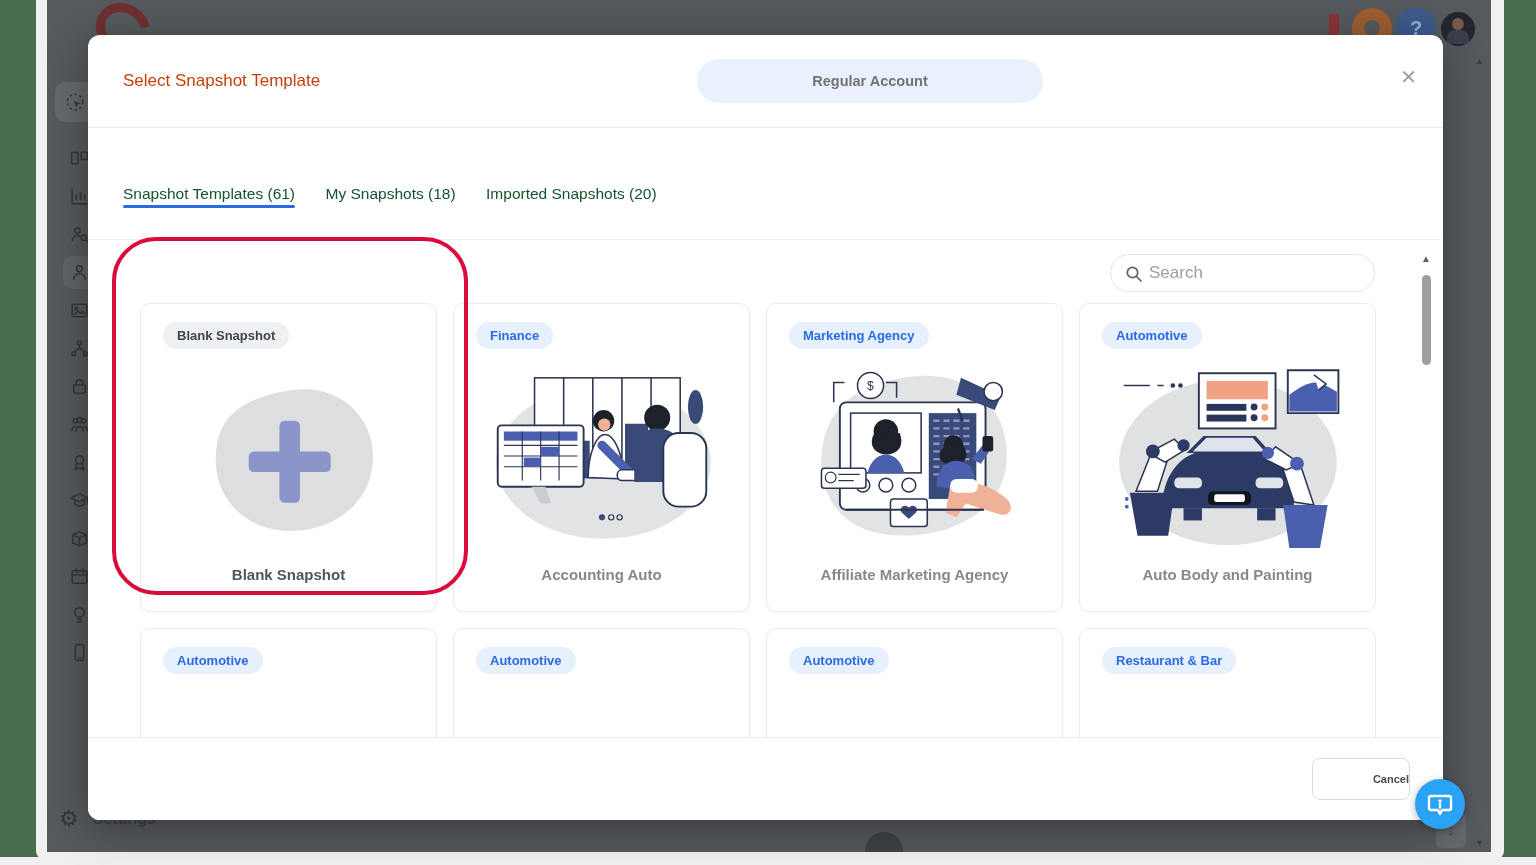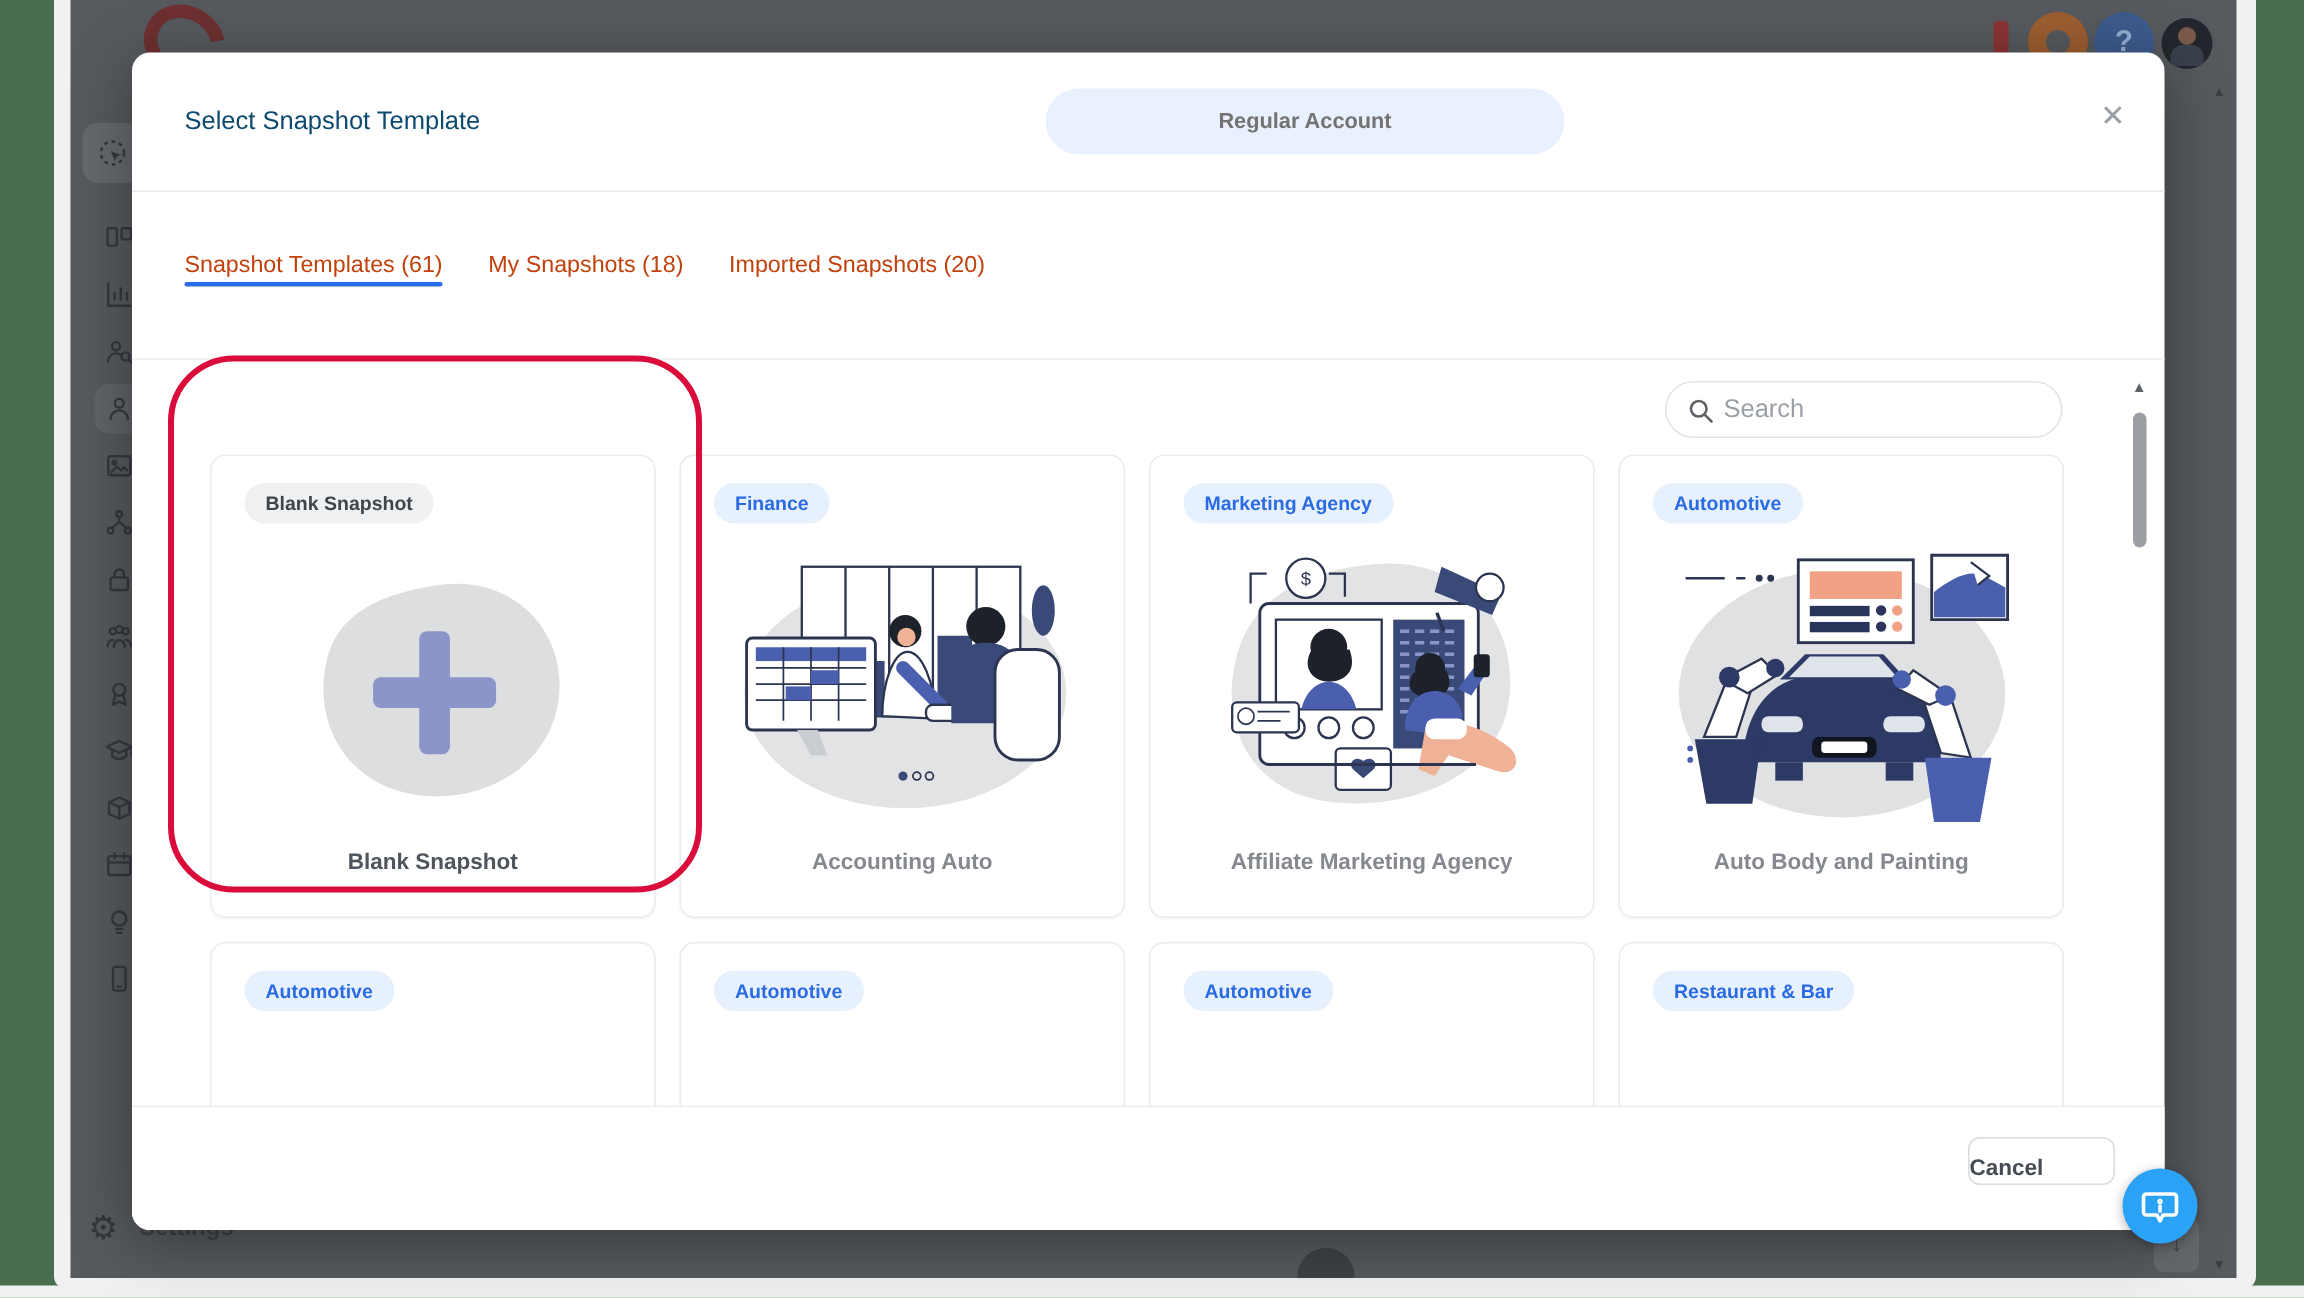--- a/index.html
+++ b/index.html
@@ -32,29 +32,29 @@
   .sb-ic.active { outline:6px solid #606468; background:#606468; border-radius:4px; }
   .settings-row { position:absolute; left:12px; top:806px; display:flex; align-items:center; gap:14px; color:#33373b; }
   .settings-row .gear { font-size:22px; }
   .settings-row .lbl { font-size:16px; font-weight:bold; color:#3c4044; }
   .dark-dot { position:absolute; left:818px; top:832px; width:38px; height:38px; border-radius:50%; background:#3e4246; }
   .dim-fab { position:absolute; left:1389px; top:812px; width:30px; height:36px; background:#64686c; border-radius:6px; color:#41454a; font-size:15px; text-align:center; line-height:36px; font-weight:bold; }
 
   
   .modal { position:absolute; left:88px; top:35px; width:1355px; height:785px; background:#fff; border-radius:12px; box-shadow:0 8px 40px rgba(0,0,0,.35); z-index:10; }
   .m-header { position:relative; height:93px; border-bottom:1px solid #e8eaed; }
-  .m-title { position:absolute; left:35px; top:36px; font-size:17px; color:#0c4a6e; }
+  .m-title { position:absolute; left:35px; top:36px; font-size:17px; color:#c2410c; }
   .toggle { position:absolute; left:609px; top:24px; width:346px; height:44px; background:#e9f1fe; border-radius:22px; display:flex; }
   .tg-opt { height:44px; display:flex; align-items:center; justify-content:center; font-size:14.5px; font-weight:bold; cursor:pointer; }
   .tg-active { width:170px; background:#1e63e8; color:#fff; border-radius:22px; }
   .tg-idle { flex:1; color:#737373; }
   .m-close { position:absolute; right:26px; top:30px; font-size:20px; color:#9aa0a6; cursor:pointer; }
 
   .m-tabs { position:relative; height:112px; padding:40px 0 0 35px; border-bottom:1px solid #f0f0f0; }
-  .tab { display:inline-block; margin-right:26px; padding-bottom:4px; font-size:15.5px; color:#c2410c; position:relative; cursor:pointer; }
+  .tab { display:inline-block; margin-right:26px; padding-bottom:4px; font-size:15.5px; color:#14532d; position:relative; cursor:pointer;margin-top:17px; }
   .tab.active:after { content:""; position:absolute; left:0; right:0; bottom:-1px; height:3px; background:#2a6be4; border-radius:2px; }
 
   .m-body { position:absolute; left:0; top:170px; width:1355px; height:567px; overflow:hidden; }
   .search-box { position:absolute; left:1022px; top:49px; width:265px; height:38px; border:1px solid #e2e4e8; border-radius:20px; background:#fff; }
   .search-box svg { position:absolute; left:14px; top:10px; }
   .search-box input { position:absolute; left:38px; top:1px; width:215px; height:34px; border:0; outline:none; font-size:17px; color:#444; font-family:"Liberation Sans",sans-serif; }
   .search-box input::placeholder { color:#9aa0a6; }
 
   .row { position:absolute; left:52px; display:flex; gap:16px; }
   .row1 { top:98px; }
@@ -65,21 +65,21 @@
   .c-title { position:absolute; left:0; right:0; top:262px; text-align:center; font-size:15px; font-weight:bold; color:#85898f; }
   .c-title.dark { color:#4f555c; }
   .ill { position:absolute; left:33px; top:48px; width:230px; height:205px; }
   .row2 .ill { top:78px; }
 
   .m-scroll-thumb { position:absolute; right:12px; top:70px; width:9px; height:90px; background:#9b9ea2; border-radius:5px; }
   .m-scroll-up { position:absolute; right:12px; top:48px; color:#5f6368; font-size:10px; }
   .m-scroll-dn { position:absolute; right:12px; top:538px; color:#5f6368; font-size:10px; }
 
   .m-footer { position:absolute; left:0; bottom:0; width:1355px; height:83px; border-top:1px solid #ececec; background:#fff; border-radius:0 0 12px 12px; }
-  .cancel-btn { position:absolute; right:33px; top:20px; width:98px; height:32px; background:#fff; border:1px solid #d9dbe0; border-radius:8px; font-size:15px; font-weight:bold; color:#454b52; text-align:left; line-height:40px; cursor:pointer; }
+  .cancel-btn { position:absolute; right:33px; top:20px; width:98px; height:42px; background:#fff; border:1px solid #d9dbe0; border-radius:8px; font-size:11px; font-weight:bold; color:#454b52; text-align:right; line-height:40px; cursor:pointer; }
 
   
   .annotation { position:absolute; left:112px; top:237px; width:356px; height:358px; border:4px solid #da0c3c; border-radius:44px; z-index:20; pointer-events:none; }
   .chat-fab { position:absolute; left:1415px; top:779px; width:50px; height:50px; border-radius:50%; background:#2aa3f7; z-index:30; display:flex; align-items:center; justify-content:center; cursor:pointer; box-shadow:0 2px 8px rgba(0,0,0,.3); }
 </style>
 </head>
 <body>
 
 <div class="stage">
 

